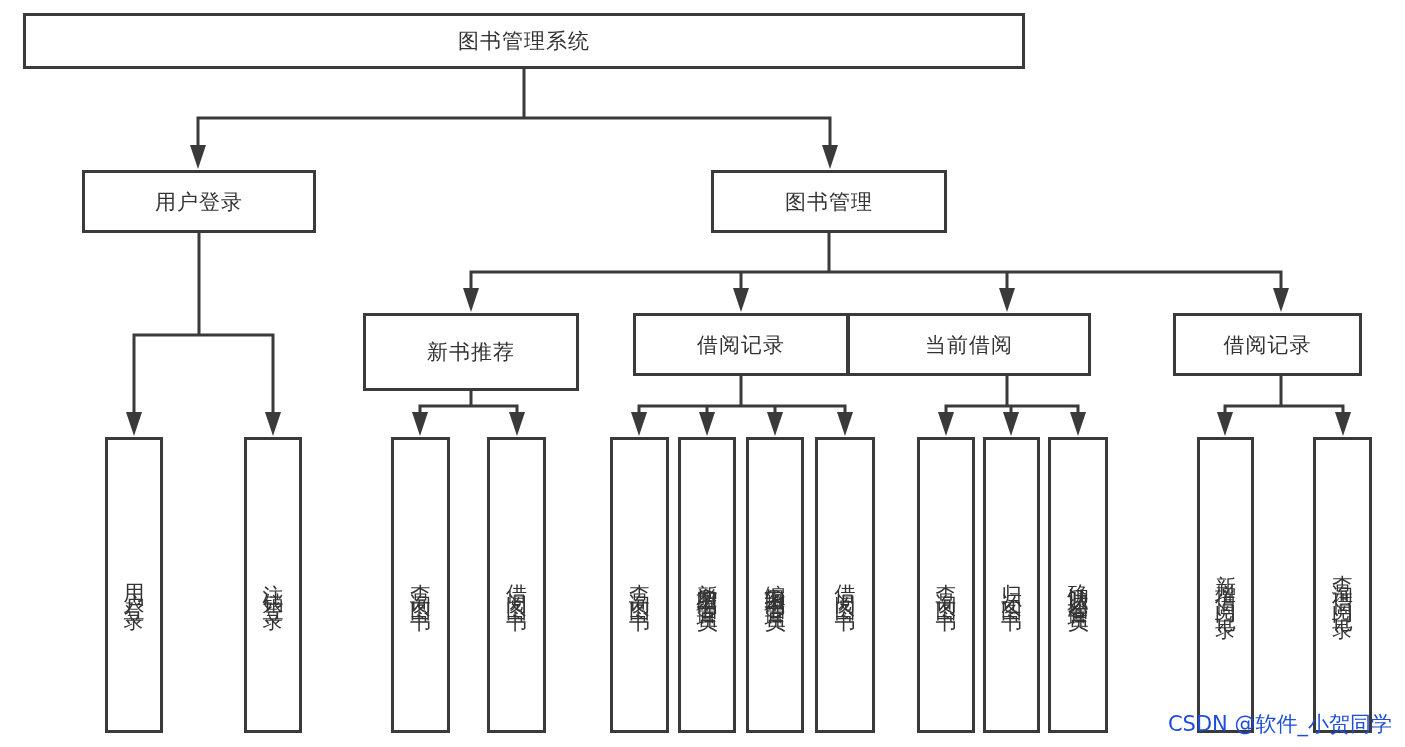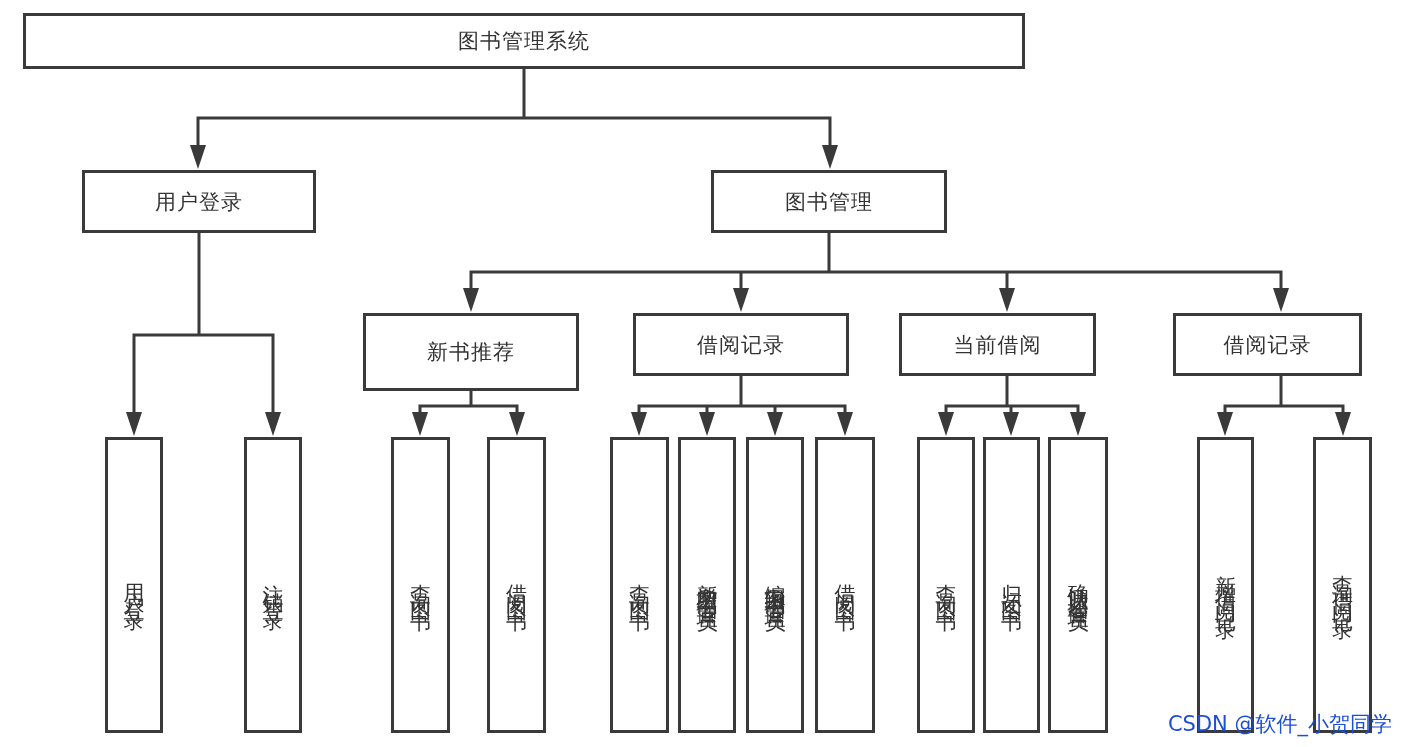--- a/index.html
+++ b/index.html
@@ -82,21 +82,21 @@
   <div class="node h" style="left:711px;top:170px;width:236px;height:63px">
     <span>图书管理</span>
   </div>
 
   <div class="node h" style="left:363px;top:313px;width:216px;height:78px">
     <span>新书推荐</span>
   </div>
   <div class="node h" style="left:633px;top:313px;width:216px;height:63px">
     <span>借阅记录</span>
   </div>
-  <div class="node h" style="left:899px;top:313px;width:197px;height:63px">
+  <div class="node h" style="left:847px;top:313px;width:244px;height:63px">
     <span>当前借阅</span>
   </div>
   <div class="node h" style="left:1173px;top:313px;width:189px;height:63px">
     <span>借阅记录</span>
   </div>
 
   <div class="node v" style="left:105px;top:437px;width:58px;height:296px">
     <span>用户登录</span>
   </div>
   <div class="node v" style="left:244px;top:437px;width:58px;height:296px">

